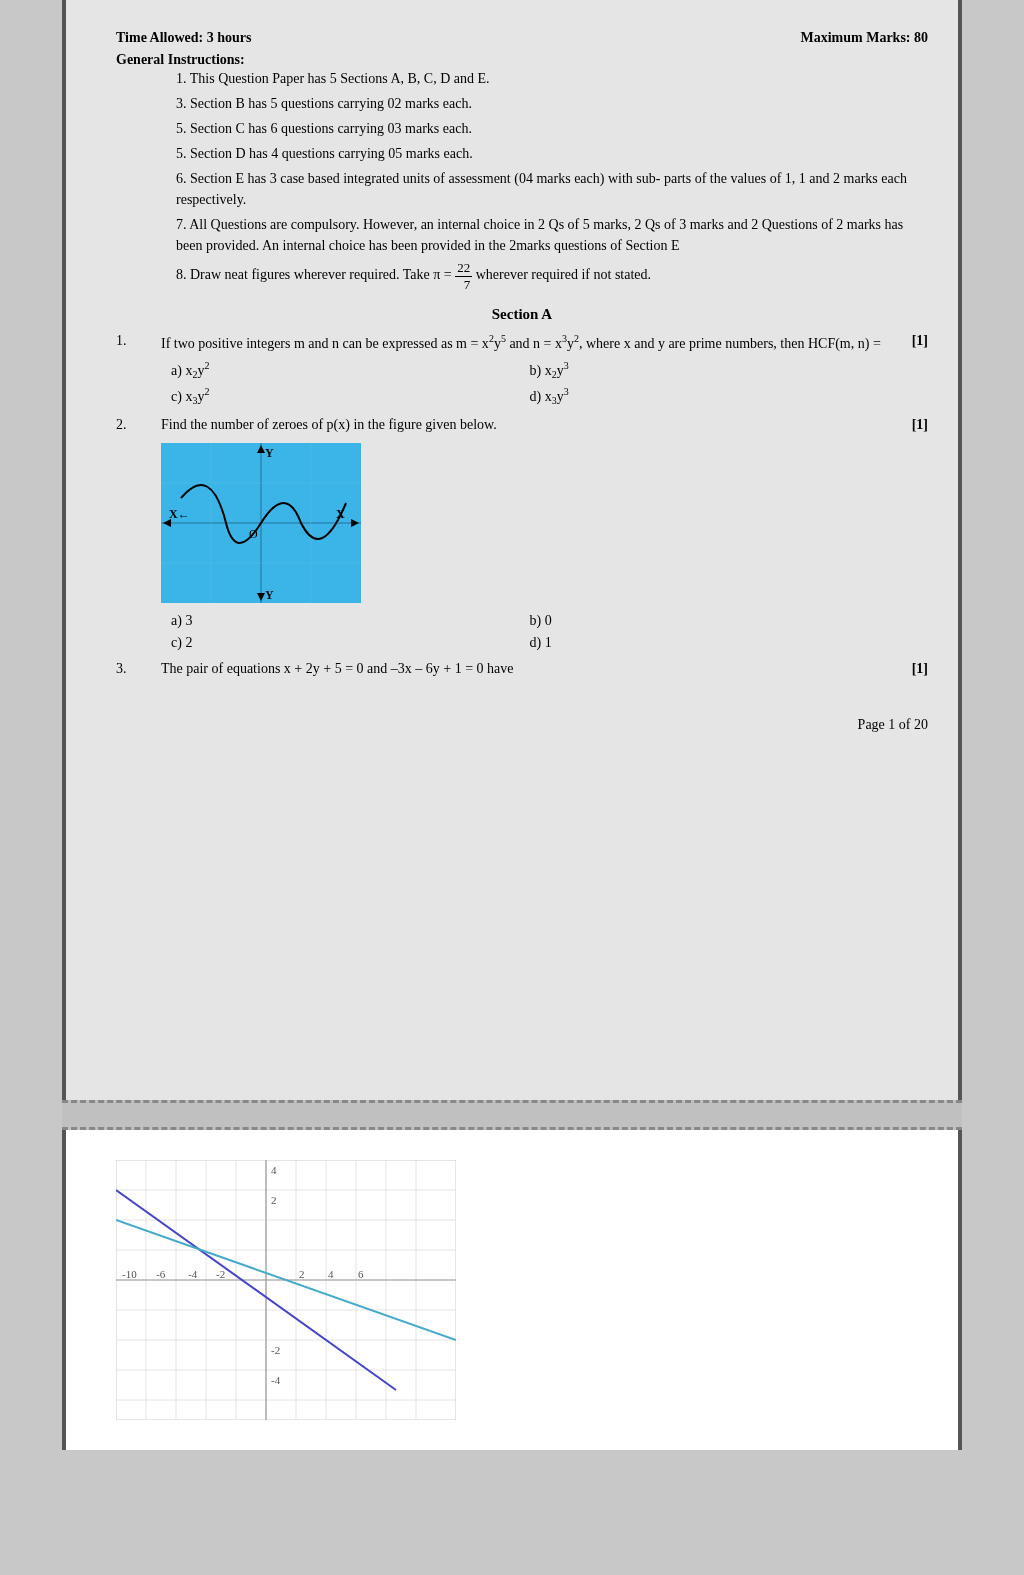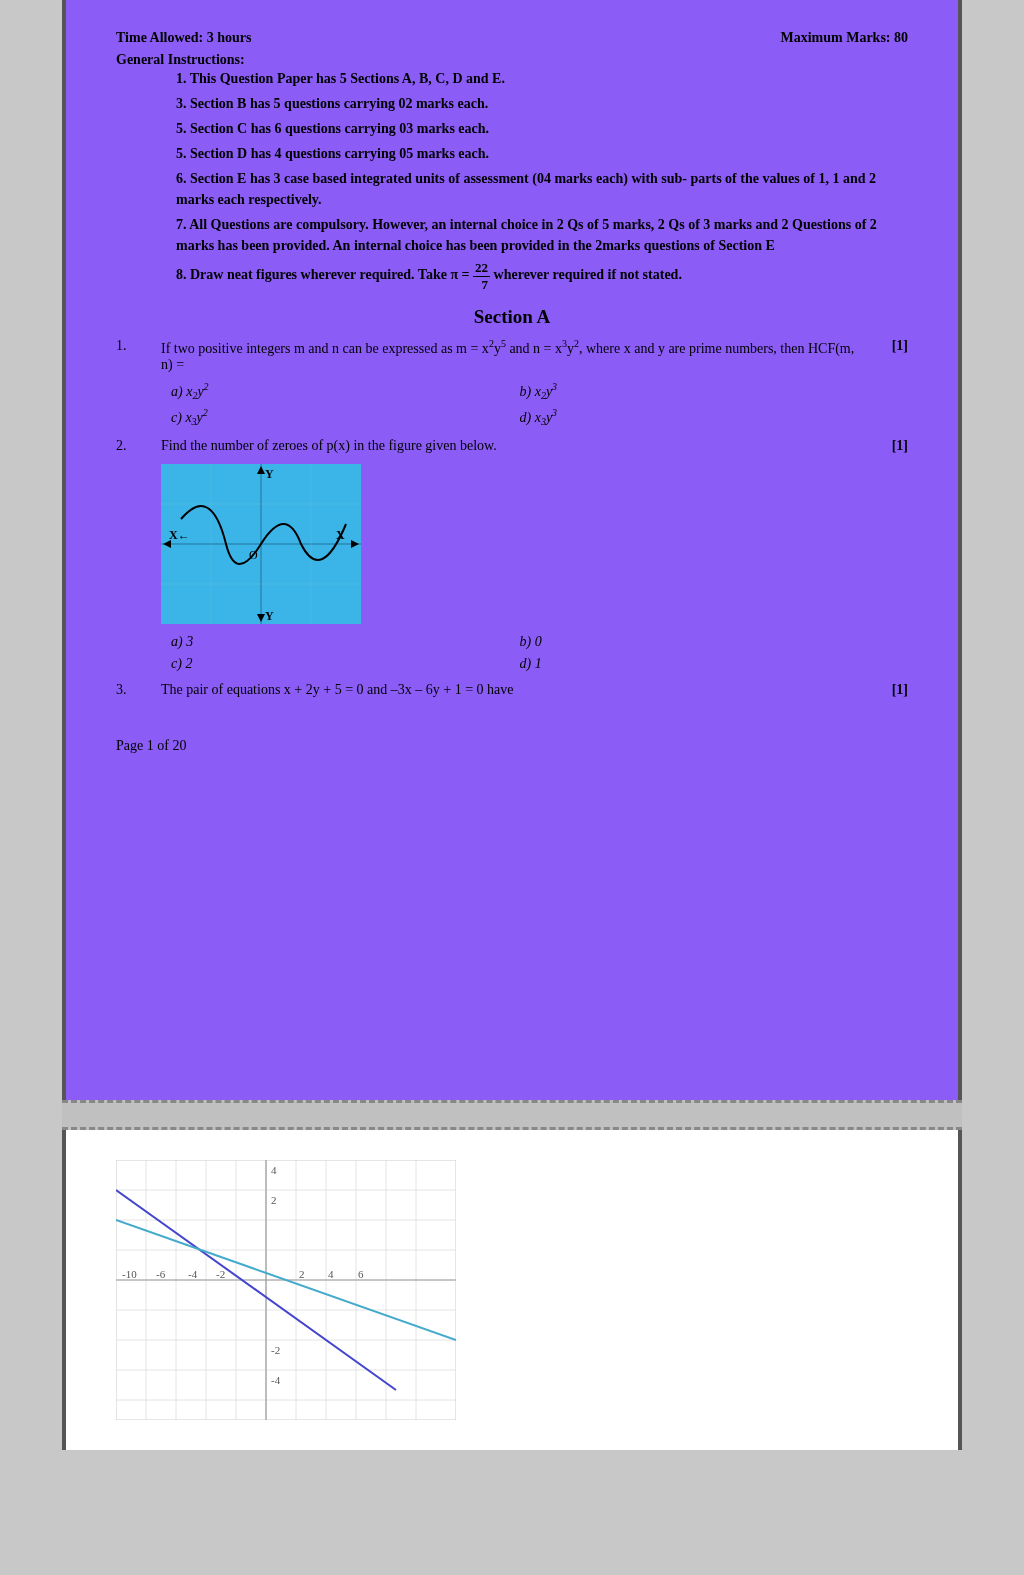--- a/index.html
+++ b/index.html
@@ -5,22 +5,22 @@
     * { box-sizing: border-box; margin: 0; padding: 0; }
     body {
       background: #c8c8c8;
       font-family: 'Times New Roman', Times, serif;
       font-size: 14px;
       color: #000;
     }
     .page {
       width: 900px;
       margin: 0 auto;
-      background: #8b5cf6;
-      padding: 30px 50px 30px 50px;
+      background: #e5e5e5;
+      padding: 30px 30px 30px 50px;
       position: relative;
       min-height: 1100px;
       border-left: 4px solid #555;
       border-right: 4px solid #555;
     }
     .page-separator {
       width: 900px;
       margin: 0 auto;
       background: #c0c0c0;
       height: 30px;
@@ -43,30 +43,29 @@
       margin-bottom: 6px;
     }
     .bold { font-weight: bold; }
     .general-instructions {
       font-weight: bold;
     }
     .instructions-list {
       list-style: none;
       padding-left: 60px;
       margin-bottom: 0;
-      font-weight: bold;
     }
     .instructions-list li {
       margin-bottom: 4px;
       line-height: 1.5;
     }
     .section-title {
       text-align: center;
       font-weight: bold;
-      font-size: 19px;
+      font-size: 15px;
       margin: 14px 0 10px 0;
     }
     .question-block {
       display: flex;
       margin-bottom: 10px;
       align-items: flex-start;
     }
     .q-number {
       width: 45px;
       flex-shrink: 0;
@@ -83,34 +82,33 @@
     }
     .options-grid {
       display: grid;
       grid-template-columns: 1fr 1fr;
       margin-top: 8px;
       gap: 6px 0;
       padding-left: 10px;
     }
     .option {
       font-size: 14px;
-      font-style: italic;
     }
     .graph-container {
       width: 200px;
       height: 160px;
       background: #3bb5e8;
       margin: 10px 0;
       position: relative;
       display: flex;
       align-items: center;
       justify-content: center;
     }
     .page-footer {
-      text-align: left;
+      text-align: right;
       margin-top: 40px;
       margin-bottom: 10px;
       font-size: 14px;
     }
     sup { font-size: 10px; vertical-align: super; }
     sub { font-size: 10px; vertical-align: sub; }
   </style>
 </head>
 <body>
 

